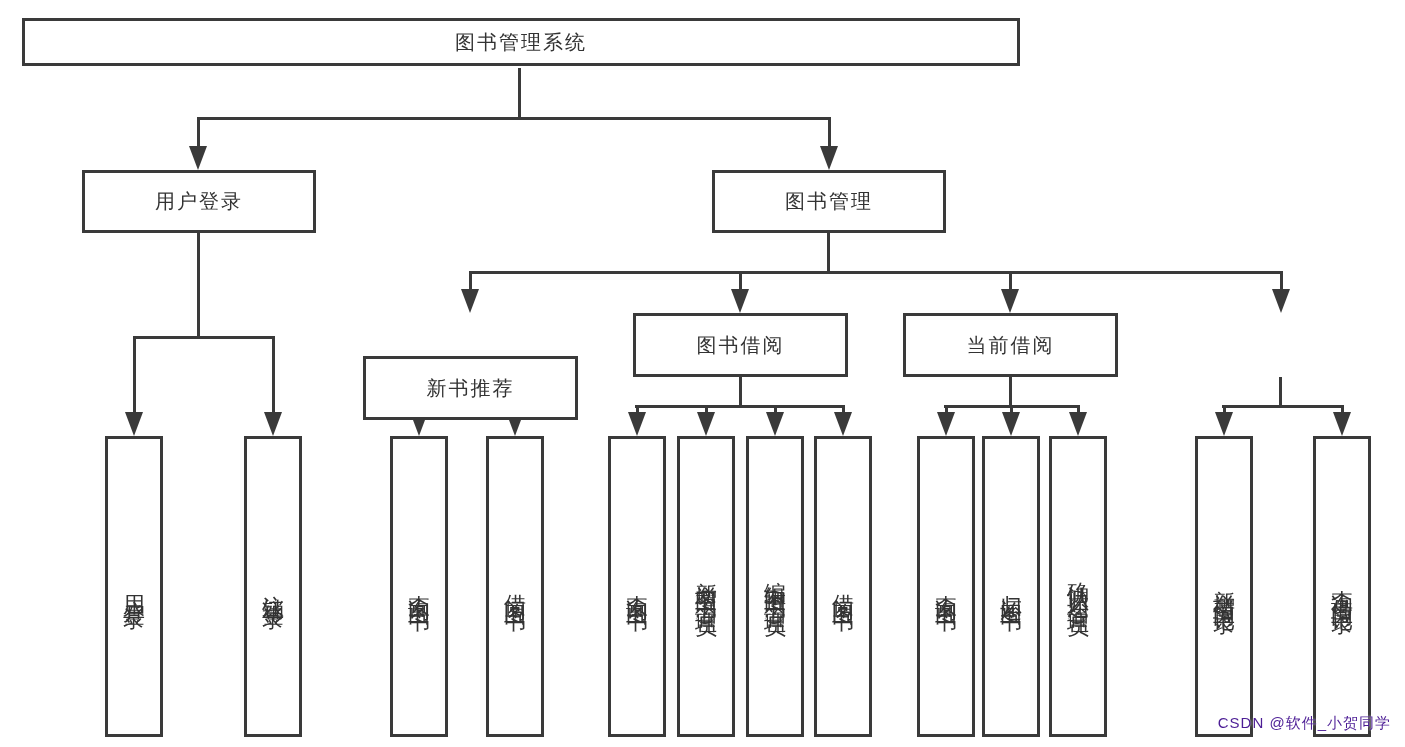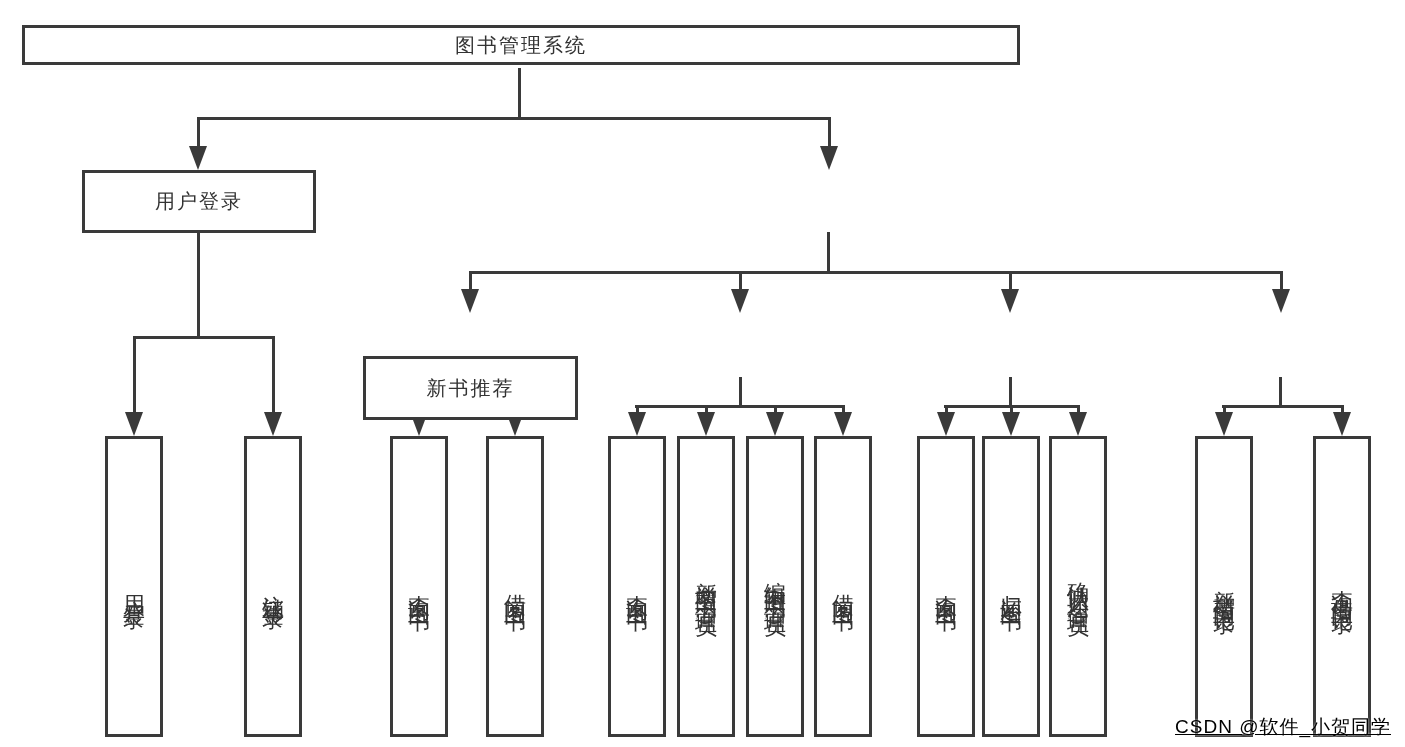--- a/index.html
+++ b/index.html
@@ -34,26 +34,25 @@
   .arrow{
     position:absolute;width:0;height:0;
     border-left:9px solid transparent;
     border-right:9px solid transparent;
     border-top:24px solid #3a3a3a;
     z-index:1;
   }
   .watermark{
     position:absolute;
     top:714px;right:14px;
-    font-size:19px;
-    color:#000000;
+    font-size:15px;
+    color:#4c1d95;
     letter-spacing:1px;
     text-shadow:0 0 2px #ffffff;
     z-index:3;
-    text-decoration:underline;
   }
 </style>
 </head>
 <body>
 
 <div class="canvas">
 
   <div class="vline" style="left:518px;top:68px;height:50px;"></div>
   <div class="hline" style="left:197px;top:117px;width:633px;"></div>
   <div class="vline" style="left:197px;top:117px;height:32px;"></div>
@@ -106,25 +105,28 @@
   <div class="vline" style="left:1077px;top:405px;height:10px;"></div>
   <div class="arrow" style="left:1069px;top:412px;"></div>
 
   <div class="vline" style="left:1279px;top:377px;height:30px;"></div>
   <div class="hline" style="left:1222px;top:405px;width:122px;"></div>
   <div class="vline" style="left:1223px;top:405px;height:10px;"></div>
   <div class="arrow" style="left:1215px;top:412px;"></div>
   <div class="vline" style="left:1341px;top:405px;height:10px;"></div>
   <div class="arrow" style="left:1333px;top:412px;"></div>
 
-  <div class="box" style="left:22px;top:25px;width:998px;height:40px;text-align:center;">图书管理系统</div>
+  <div class="box" style="left:22px;top:18px;width:998px;height:48px;text-align:center;">图书管理系统</div>
 
   <div class="box" style="left:82px;top:170px;width:234px;height:63px;">用户登录</div>
+  <div class="box" style="left:712px;top:170px;width:234px;height:63px;">图书管理</div>
 
   <div class="box" style="left:363px;top:313px;width:215px;height:64px;margin-top:43px;">新书推荐</div>
+  <div class="box" style="left:633px;top:313px;width:215px;height:64px;">图书借阅</div>
+  <div class="box" style="left:903px;top:313px;width:215px;height:64px;">当前借阅</div>
 
   <div class="box leaf" style="left:105px;">用户登录</div>
   <div class="box leaf" style="left:244px;">注销登录</div>
 
   <div class="box leaf" style="left:390px;">查询图书</div>
   <div class="box leaf" style="left:486px;">借阅图书</div>
 
   <div class="box leaf" style="left:608px;">查询图书</div>
   <div class="box leaf" style="left:677px;">新增图书（管理员）</div>
   <div class="box leaf" style="left:746px;">编辑图书（管理员）</div>

